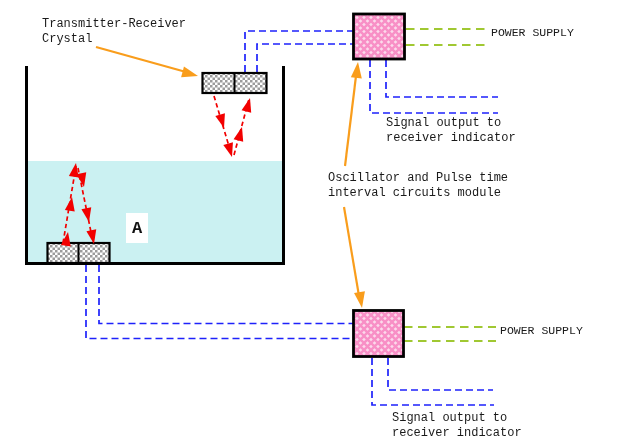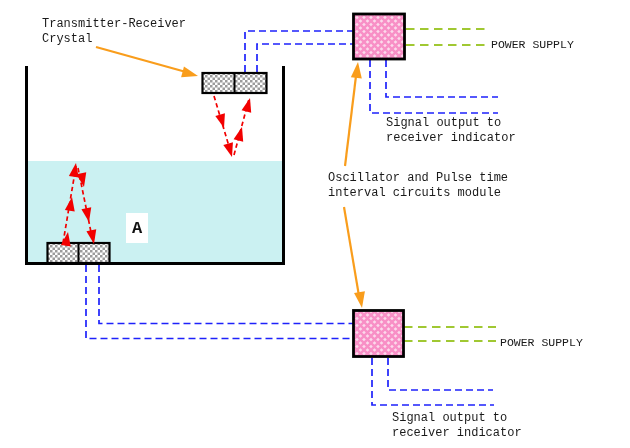--- a/index.html
+++ b/index.html
@@ -6,21 +6,21 @@
   .canvas{
     position:relative;width:630px;height:448px;background:#ffffff;
     font-family:Liberation Mono, monospace;
     color:#1a1a1a;overflow:hidden;
   }
   .canvas svg{position:absolute;left:0;top:0;}
   .label{
     position:absolute;white-space:pre-line;font-size:12px;line-height:14.5px;
     color:#1a1a1a;
   }
-  .label.small{font-size:11.5px;line-height:14px;margin-top:12px;}
+  .label.small{font-size:11.5px;line-height:14px;}
   .a-box{
     position:absolute;left:126px;top:213px;width:22px;height:30px;
     background:#ffffff;display:flex;align-items:center;justify-content:center;
     font-weight:bold;font-size:17px;color:#111;
   }
   
   .blue{stroke:var(--wire_blue,#1e22fb);stroke-width:1.7;fill:none;stroke-dasharray:7 4;}
   .green{stroke:var(--power_green,#a0c832);stroke-width:2.2;fill:none;stroke-dasharray:8.5 5.5;}
   .redline{stroke:var(--wave_red,#f20000);stroke-width:1.7;fill:none;stroke-dasharray:4.5 3;}
   .redhead{fill:var(--wave_red,#f20000);stroke:none;}

